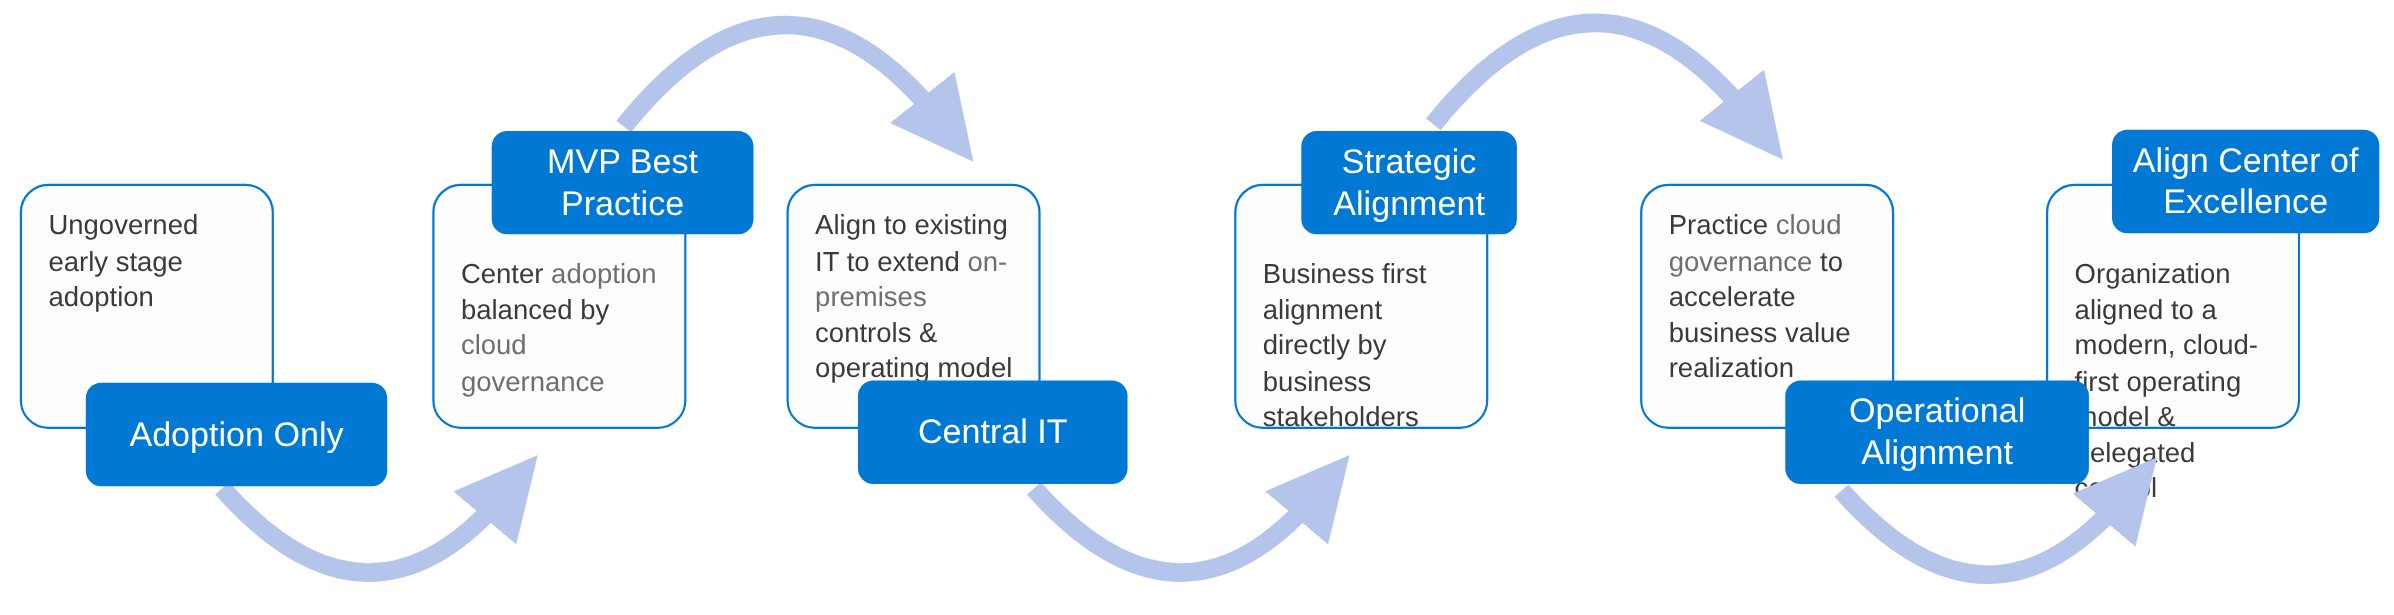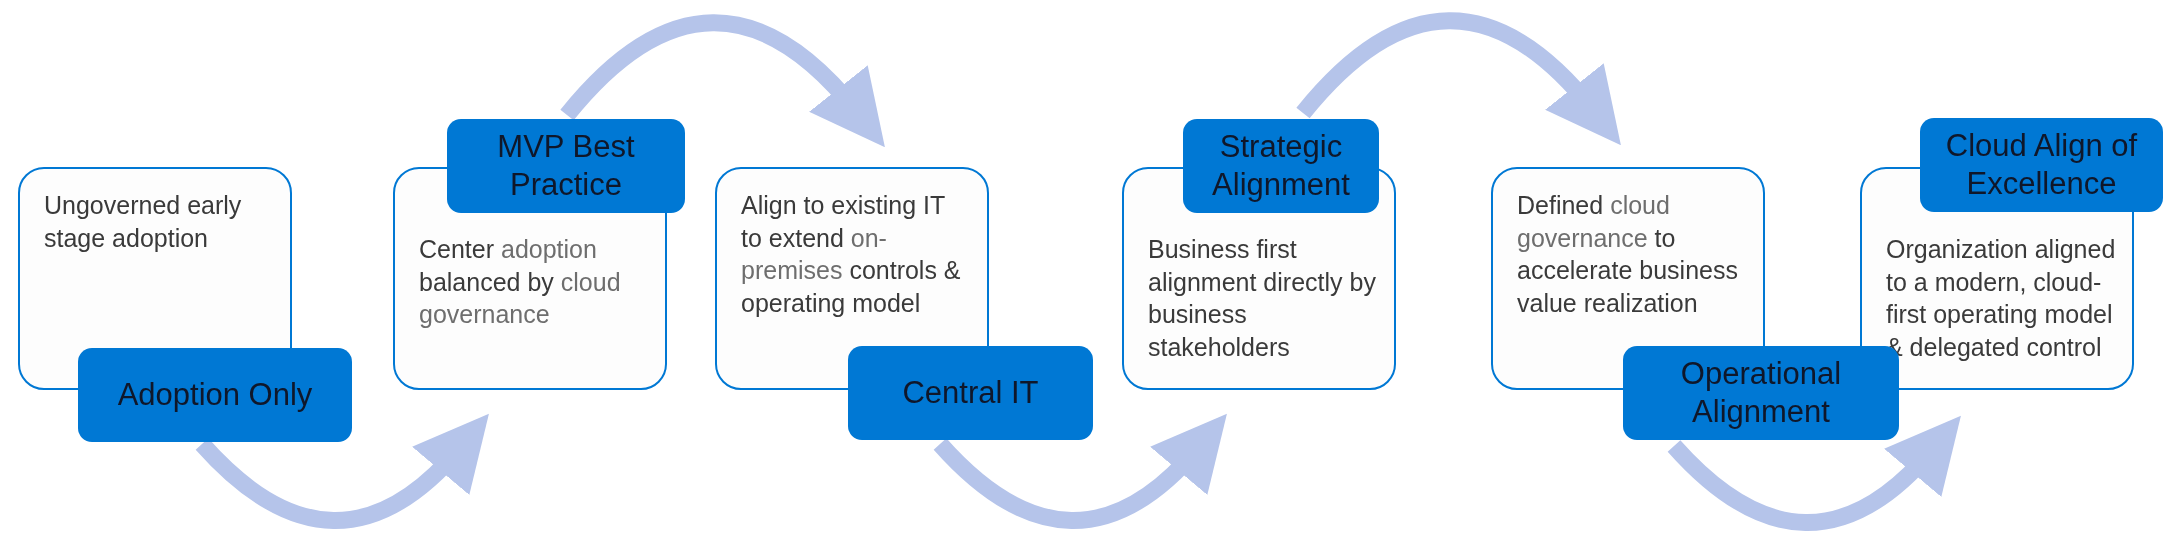--- a/index.html
+++ b/index.html
@@ -12,36 +12,36 @@
   *{box-sizing:border-box;margin:0;padding:0;}
   html,body{background:#ffffff;}
   body{
     width:2176px;height:559px;overflow:hidden;position:relative;
     font-family:"Liberation Sans","DejaVu Sans",sans-serif;
   }
   .canvas{position:absolute;inset:0;background:#ffffff;}
 
   
   .card{
-    position:absolute;top:167px;width:274px;height:223px;
+    position:absolute;top:167px;width:231px;height:223px;
     background:var(--card-bg);
     border:2px solid var(--accent);
     border-radius:26px;
   }
   .card-text{padding:20px 16px 0 24px;font-size:25px;line-height:1.3;color:var(--ink);}
   .card.top-label .card-text{padding-top:64px;}
   .card-text p{margin:0 0 18px 0;}
   .card-text .muted{color:var(--muted);}
 
   
   .stage-label{
     position:absolute;height:94px;
     background:var(--accent);
     border-radius:14px;
-    color:#0f172a;font-size:31px;line-height:1.22;
+    color:#ffffff;font-size:31px;line-height:1.22;
     display:flex;align-items:center;justify-content:center;text-align:center;
     padding:0 6px;
     z-index:3;
   }
 
   
   svg.arrow{position:absolute;overflow:visible;z-index:1;}
   .arrow-path{fill:none;stroke:var(--arrow);stroke-width:17;}
   .arrow-head{fill:var(--arrow);}
 </style>
@@ -107,36 +107,36 @@
         <p><span>Center </span><span class="muted">adoption </span><span>balanced by </span><span class="muted">cloud governance</span></p>
       </div>
   </div>
   <div class="stage-label" style="left:447px;top:119px;width:238px">MVP Best Practice</div>
 
   <div class="card bottom-label" style="left:715px">
     <div class="card-text">
         <p><span>Align to existing IT to extend </span><span class="muted">on-premises </span><span>controls &amp; operating model</span></p>
       </div>
   </div>
-  <div class="stage-label" style="left:848px;top:346px;width:245px">Central IT</div>
+  <div class="stage-label" style="left:780px;top:346px;width:245px">Central IT</div>
 
   <div class="card top-label" style="left:1122px">
     <div class="card-text">
         <p><span>Business first alignment directly by business stakeholders</span></p>
       </div>
   </div>
   <div class="stage-label" style="left:1183px;top:119px;width:196px">Strategic Alignment</div>
 
   <div class="card bottom-label" style="left:1491px">
     <div class="card-text">
-        <p><span>Defined </span><span class="muted">cloud governance </span><span>to accelerate business value realization</span></p>
+        <p><span>Practice </span><span class="muted">cloud governance </span><span>to accelerate business value realization</span></p>
       </div>
   </div>
   <div class="stage-label" style="left:1623px;top:346px;width:276px">Operational Alignment</div>
 
   <div class="card top-label" style="left:1860px">
     <div class="card-text">
         <p><span>Organization aligned to a modern, cloud-first operating model &amp; delegated control</span></p>
       </div>
   </div>
-  <div class="stage-label" style="left:1920px;top:118px;width:243px">Cloud Align of Excellence</div>
+  <div class="stage-label" style="left:1920px;top:118px;width:243px">Align Center of Excellence</div>
 
 </div>
 
 </body></html>

